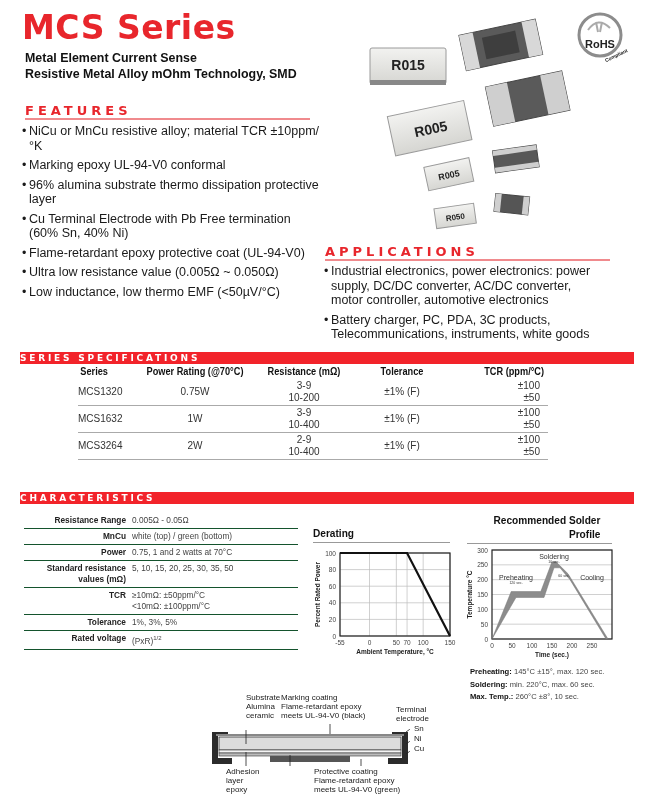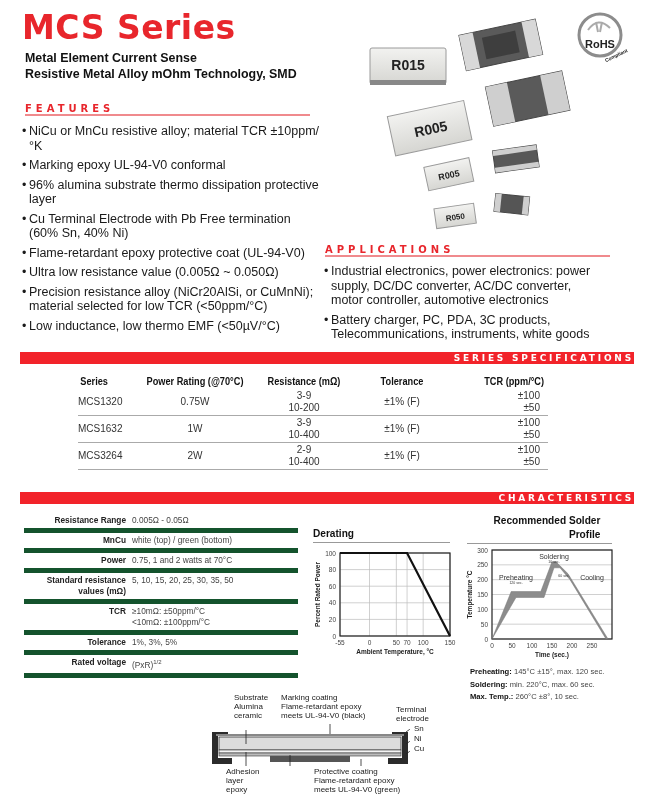--- a/index.html
+++ b/index.html
@@ -6,43 +6,43 @@
   html, body { width: 650px; height: 800px; background: #ffffff; overflow: hidden; }
   body { position: relative; font-family: "Liberation Sans", sans-serif; color: #1a1a1a; }
 
   .abs { position: absolute; }
 
   
   .title { left: 22px; top: 8px; font-size: 33px; font-weight: bold; color: #e8262c; letter-spacing: 0.5px; font-family: "DejaVu Sans", sans-serif; }
   .subtitle { left: 25px; top: 50px; font-size: 13.5px; font-weight: bold; line-height: 16px; color: #111; font-family: "Liberation Sans", sans-serif; transform: scaleX(0.92); transform-origin: left top; }
 
   
-  .sec-head { font-family: "DejaVu Sans", sans-serif; font-size: 10px; font-weight: bold; color: #e8262c; letter-spacing: 4px; }
+  .sec-head { font-family: "DejaVu Sans", sans-serif; font-size: 13px; font-weight: bold; color: #e8262c; letter-spacing: 4px; }
   .sec-line { height: 2px; background: #f08a8d; }
 
   
   .bullets { font-size: 12.5px; line-height: 14.5px; color: #1a1a1a; transform-origin: left top; }
   .bullets li { list-style: none; position: relative; padding-left: 7px; margin-bottom: 5px; }
   .bullets li::before { content: "•"; position: absolute; left: 0; top: 0; }
 
   
-  .red-bar { left: 20px; width: 614px; height: 12px; background: #f2232a; color: #ffffff; text-align: right; font-family: "DejaVu Sans", sans-serif; font-size: 9px; font-weight: bold; letter-spacing: 2.8px; line-height: 12px; }
-
-  
-  .spec-table { left: 78px; top: 375px; width: 470px; border-collapse: collapse; font-size: 10px; }
+  .red-bar { left: 20px; width: 614px; height: 12px; background: #f2232a; color: #ffffff; text-align: left; font-family: "DejaVu Sans", sans-serif; font-size: 9px; font-weight: bold; letter-spacing: 2.8px; line-height: 12px; }
+
+  
+  .spec-table { left: 78px; top: 365px; width: 470px; border-collapse: collapse; font-size: 10px; }
   .spec-table th { font-weight: bold; font-size: 10px; color: #111; padding: 1px 0 2px 0; text-align: center; transform: scaleX(0.92); }
   .spec-table th:first-child { text-align: left; }
   .spec-table th:last-child { text-align: right; }
   .spec-table td { color: #333; text-align: center; vertical-align: middle; line-height: 12px; padding: 1px 0; border-bottom: 1px solid #aaa; }
   .spec-table td:first-child { text-align: left; margin-top: 26px; }
   .spec-table td:last-child { text-align: right; padding-right: 8px; }
 
   
   .char-table { left: 24px; top: 513px; width: 274px; border-collapse: collapse; font-size: 8.3px; }
-  .char-table td { padding: 2px 0; border-bottom: 5px solid #14532d; vertical-align: top; line-height: 11px; margin-top: 12px; }
+  .char-table td { padding: 2px 0; border-bottom: 1px solid #14532d; vertical-align: top; line-height: 11px; margin-top: 12px; }
   .char-table td.k { text-align: right; font-weight: bold; color: #222; width: 108px; padding-right: 6px; }
   .char-table td.v { color: #444; }
 
   .chart-title { font-size: 11px; font-weight: bold; color: #111; transform: scaleX(0.92); transform-origin: left top; }
   .chart-rule { height: 1px; background: #999; }
 
   svg text { font-family: "Liberation Sans", sans-serif; }
 
   .solder-notes { left: 470px; top: 666px; font-size: 7.6px; line-height: 12.5px; color: #444; }
   .solder-notes b { color: #111; }
@@ -124,21 +124,20 @@
   <div class="sec-head">FEATURES</div>
   <div class="sec-line"></div>
 </div>
 <ul class="abs bullets" style="left:22px; top:124px; width:300px;">
   <li>NiCu or MnCu resistive alloy; material TCR ±10ppm/°K</li>
   <li>Marking epoxy UL-94-V0 conformal</li>
   <li>96% alumina substrate thermo dissipation protective layer</li>
   <li>Cu Terminal Electrode with Pb Free termination (60% Sn, 40% Ni)</li>
   <li>Flame-retardant epoxy protective coat (UL-94-V0)</li>
   <li>Ultra low resistance value (0.005Ω ~ 0.050Ω)</li>
-  <li>Precision resistance alloy (NiCr20AlSi, or CuMnNi); material selected for low TCR (&lt;50ppm/°C)</li>
   <li>Low inductance, low thermo EMF (&lt;50µV/°C)</li>
 </ul>
 
 <div class="abs" style="left:325px; top:244px; width:285px;">
   <div class="sec-head">APPLICATIONS</div>
   <div class="sec-line"></div>
 </div>
 <ul class="abs bullets" style="left:324px; top:264px; width:280px;">
   <li>Industrial electronics, power electronics: power supply, DC/DC converter, AC/DC converter, motor controller, automotive electronics</li>
   <li>Battery charger, PC, PDA, 3C products, Telecommunications, instruments, white goods</li>
@@ -306,21 +305,21 @@
     <text x="102" y="31.700000000000003" text-anchor="middle" font-size="3.5" fill="#333">60 sec.</text>
     <text x="130" y="34.66666666666667" text-anchor="middle" font-size="7" fill="#333">Cooling</text>
   </svg>
 
 <div class="abs solder-notes">
   <div><b>Preheating:</b> <span>145°C ±15°, max. 120 sec.</span></div>
   <div><b>Soldering:</b> <span>min. 220°C, max. 60 sec.</span></div>
   <div><b>Max. Temp.:</b> <span>260°C ±8°, 10 sec.</span></div>
 </div>
 
-<div class="abs diagram-label" style="left:234px; top:693px;">
+<div class="abs diagram-label" style="left:246px; top:693px;">
   <div>Substrate</div>
   <div>Alumina</div>
   <div>ceramic</div>
 </div>
 <div class="abs diagram-label" style="left:281px; top:693px;">
   <div>Marking coating</div>
   <div>Flame-retardant epoxy</div>
   <div>meets UL-94-V0 (black)</div>
 </div>
 <div class="abs diagram-label" style="left:396px; top:705px; text-align:left;">

